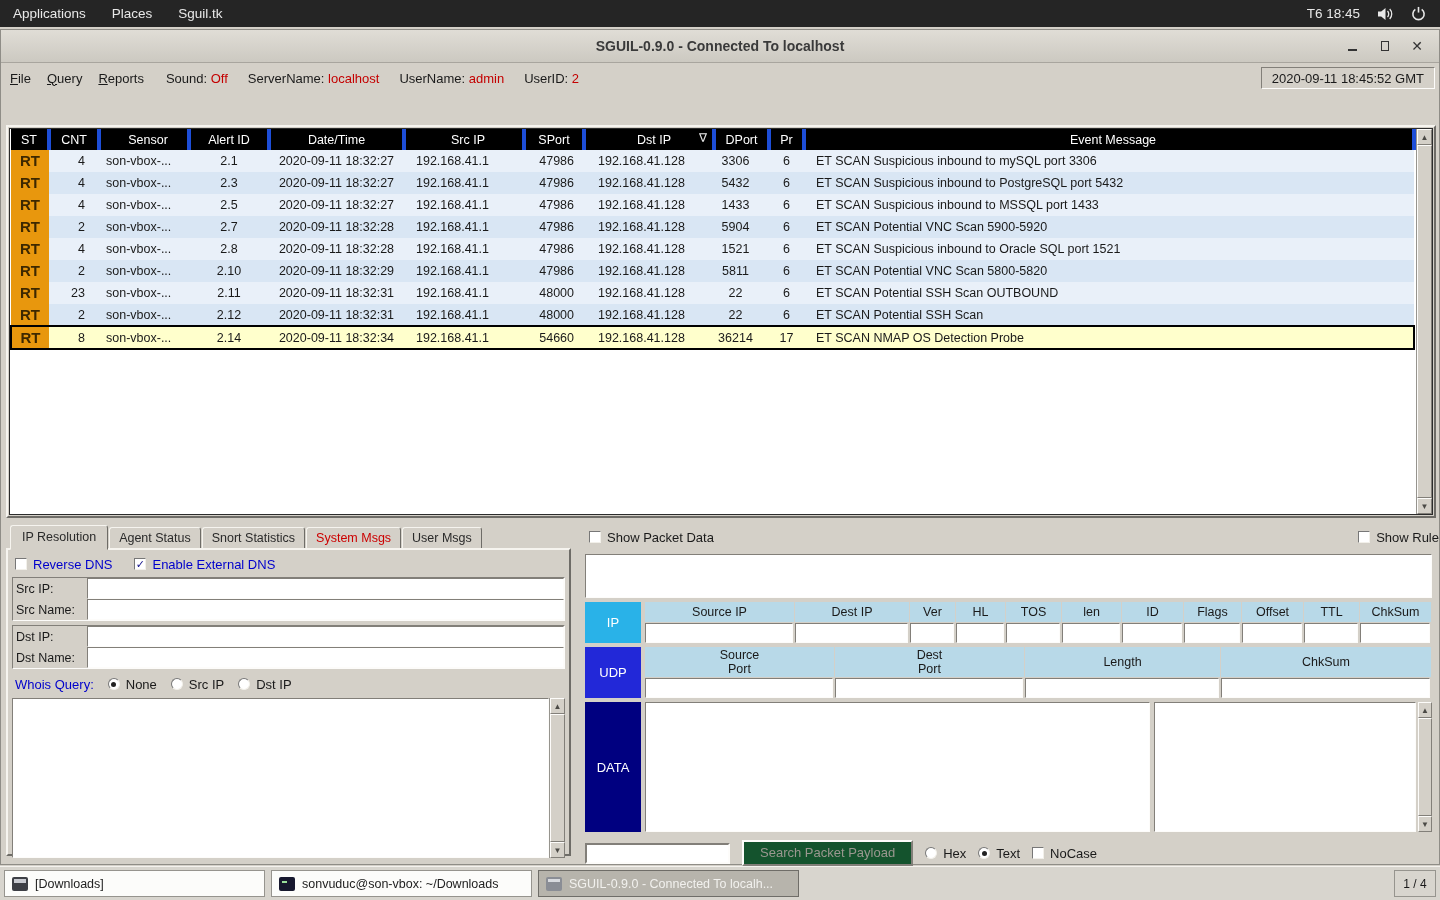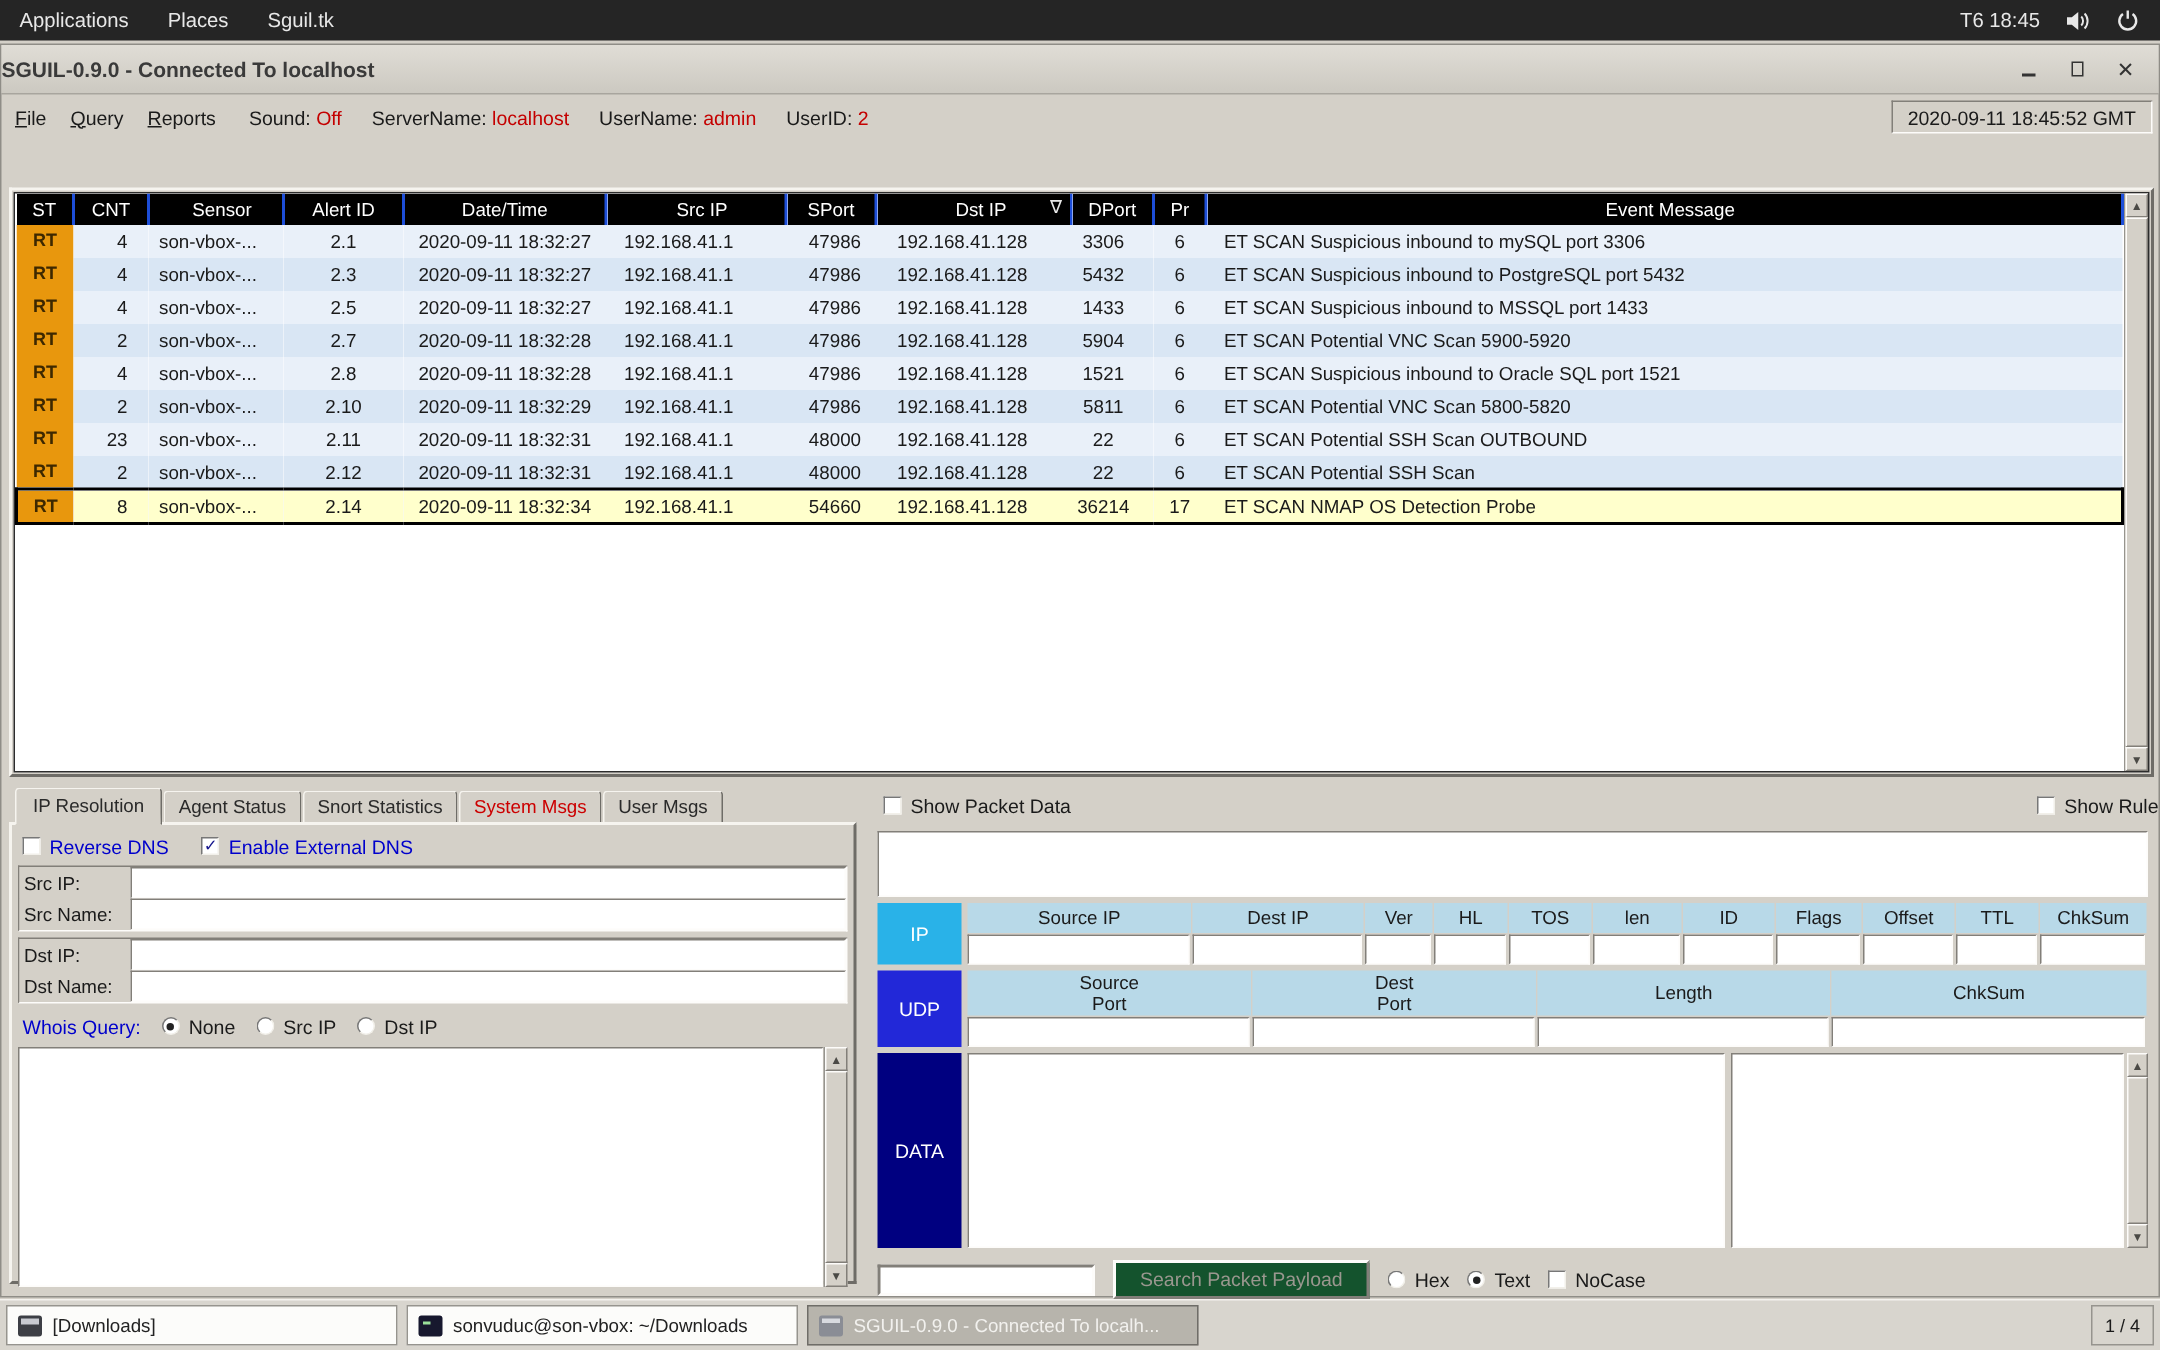--- a/index.html
+++ b/index.html
@@ -15,21 +15,21 @@
     background:#252525; color:#e8e8e8; display:flex; align-items:center; font-size:13.5px; }
   .tb-menu { padding:0 13px; height:100%; display:flex; align-items:center; cursor:default; }
   .tb-right { margin-left:auto; display:flex; align-items:center; gap:17px; padding-right:14px; }
   .tb-icon { display:flex; align-items:center; }
 
   
   .window { position:absolute; top:29px; left:0; width:1440px; height:836px;
     background:#d4d0c8; border:1px solid #8f8d87; }
   .titlebar { height:33px; background:linear-gradient(#e0ddd6,#ccc9c1);
     border-bottom:1px solid #a8a59e; position:relative; display:flex; align-items:center; }
-  .w-title { position:absolute; left:0; right:0; text-align:left;
+  .w-title { position:absolute; left:0; right:0; text-align:center;
     font-weight:bold; font-size:14px; color:#3a3a3a; }
   .winctl { margin-left:auto; display:flex; align-items:center; gap:20px; padding-right:16px; z-index:2; }
   .ctl { width:12px; height:12px; position:relative; cursor:default; color:#333; }
   .ctl.min::after { content:""; position:absolute; left:1px; right:2px; bottom:1px; border-bottom:2px solid #333; }
   .ctl.max::after { content:""; position:absolute; inset:1px 2px 1px 2px; border:1.5px solid #333; }
   .ctl.close { font-size:14px; line-height:12px; text-align:center; }
 
   .menubar { height:30px; display:flex; align-items:center; padding:0 9px; position:relative; font-size:13px; }
   .menu-item { display:inline-block; margin-right:16px; cursor:default; }
   .menu-item::first-letter { text-decoration:underline; }
@@ -45,33 +45,33 @@
     border:1px solid; border-color:#f6f4ef #6e6c67 #6e6c67 #f6f4ef;
     border-radius:3px 3px 0 0; margin-right:2px; position:relative; top:1px; color:#2a2a2a; }
   .mtab.active { padding:5px 13px 6px; border-bottom-color:#d4d0c8; z-index:3; top:2px; }
 
   
   .events-frame { position:absolute; left:5px; top:95px; width:1430px; height:393px;
     background:#d4d0c8; border:2px solid; border-color:#f6f4ef #6e6c67 #6e6c67 #f6f4ef; padding:1px; }
   .events-inner { width:100%; height:100%; background:#fff; border:1px solid #2c2c2c; position:relative; overflow:hidden; }
   table.events { border-collapse:collapse; table-layout:fixed; width:1406px; font-size:12.5px; }
   table.events thead th { background:#000; color:#fff; font-weight:normal; height:21px;
-    border-right:2px solid #1d4ed8; text-align:center; overflow:hidden; white-space:nowrap; }
+    border-right:4px solid #1d4ed8; text-align:center; overflow:hidden; white-space:nowrap; }
   th.h-left { text-align:left; padding-left:8px; }
   th.h-dstip { text-align:left; padding-left:10px; position:relative; }
   .sort { position:absolute; right:5px; top:2px; font-size:12px; color:#e8e8e8; }
   table.events td { height:22px; white-space:nowrap; overflow:hidden; }
   tbody tr:nth-child(odd)  { background:#e9f0f9; }
   tbody tr:nth-child(even) { background:#d9e6f4; }
   tbody tr.selected td { background:#ffffcc; border-top:2px solid #000; border-bottom:2px solid #000; }
   tbody tr.selected td:first-child { border-left:2px solid #000; }
   tbody tr.selected td:last-child  { border-right:2px solid #000; }
   td.c-st { padding:0; text-align:center; }
   .rt { display:block; width:100%; height:100%; line-height:21px; background:#e8970d;
-    color:#3d2800; font-weight:bold; font-size:12px; }
+    color:#3d2800; font-weight:bold; font-size:15px; }
   td.c-cnt { text-align:right; padding-right:14px; }
   td.c-sensor { padding-left:7px; }
   td.c-aid { text-align:center; }
   td.c-dt { text-align:center; }
   td.c-sip { padding-left:12px; }
   td.c-sport { text-align:right; padding-right:10px; }
   td.c-dip { padding-left:14px; }
   td.c-dport { text-align:center; padding-right:12px; }
   td.c-pr { text-align:center; }
   td.c-msg { padding-left:12px; }

